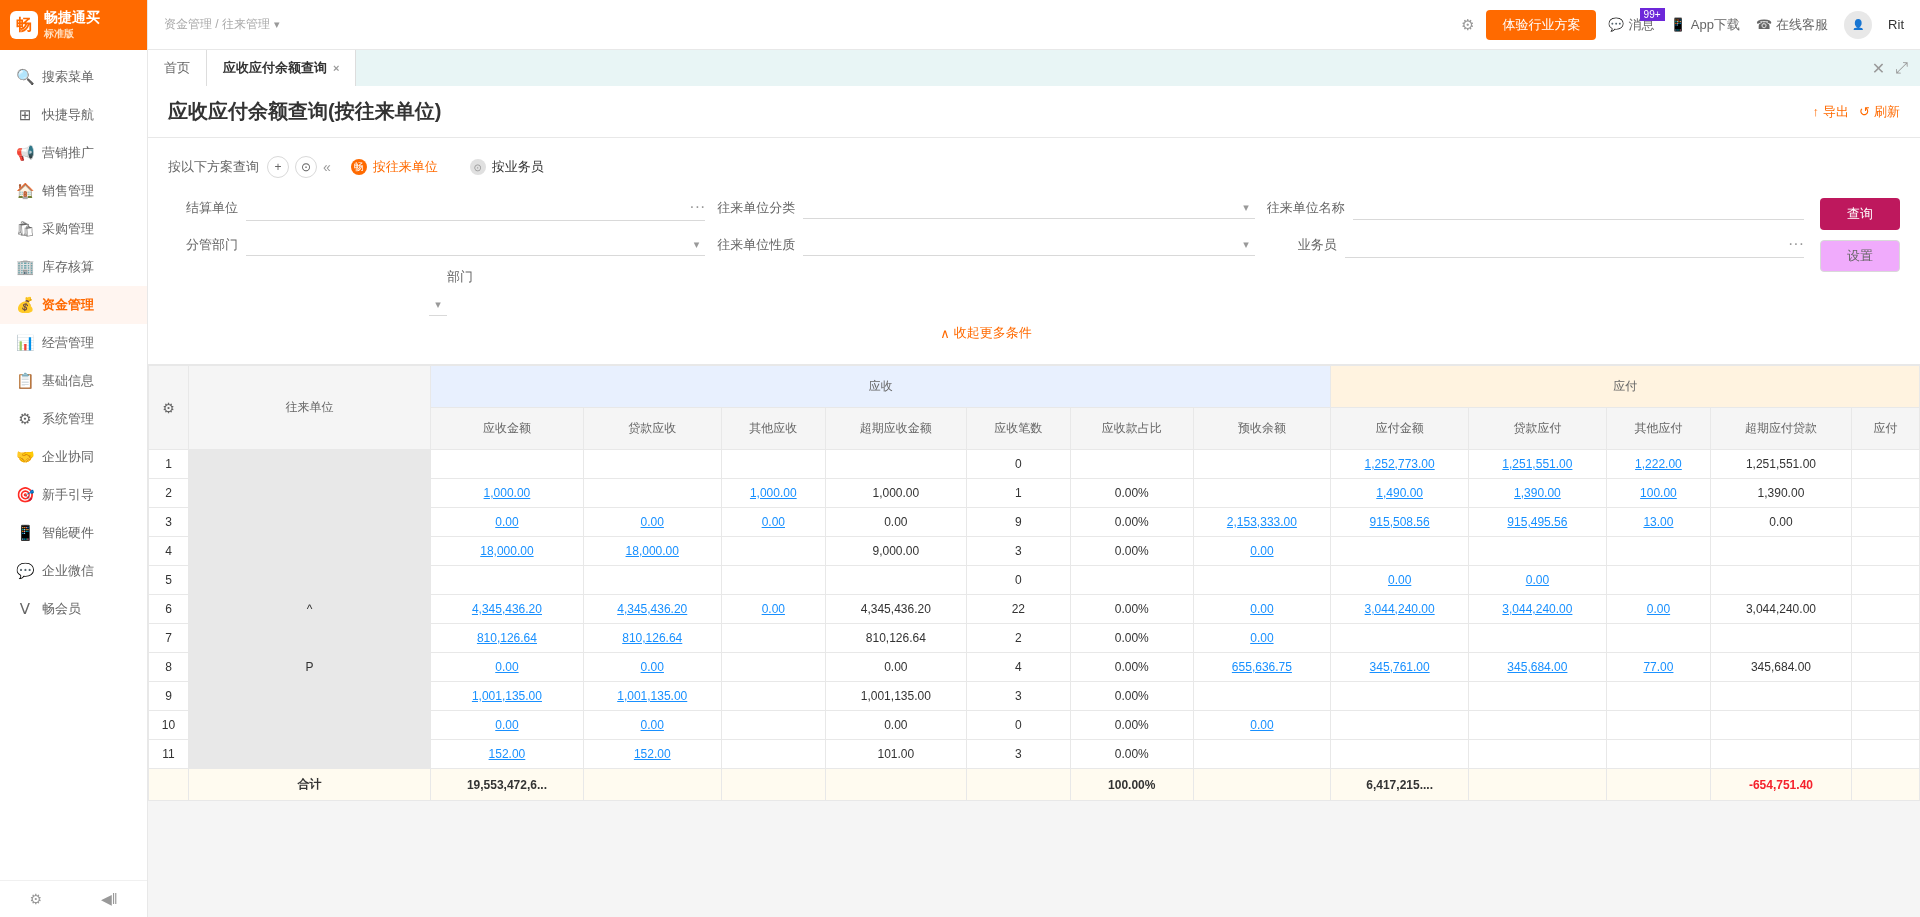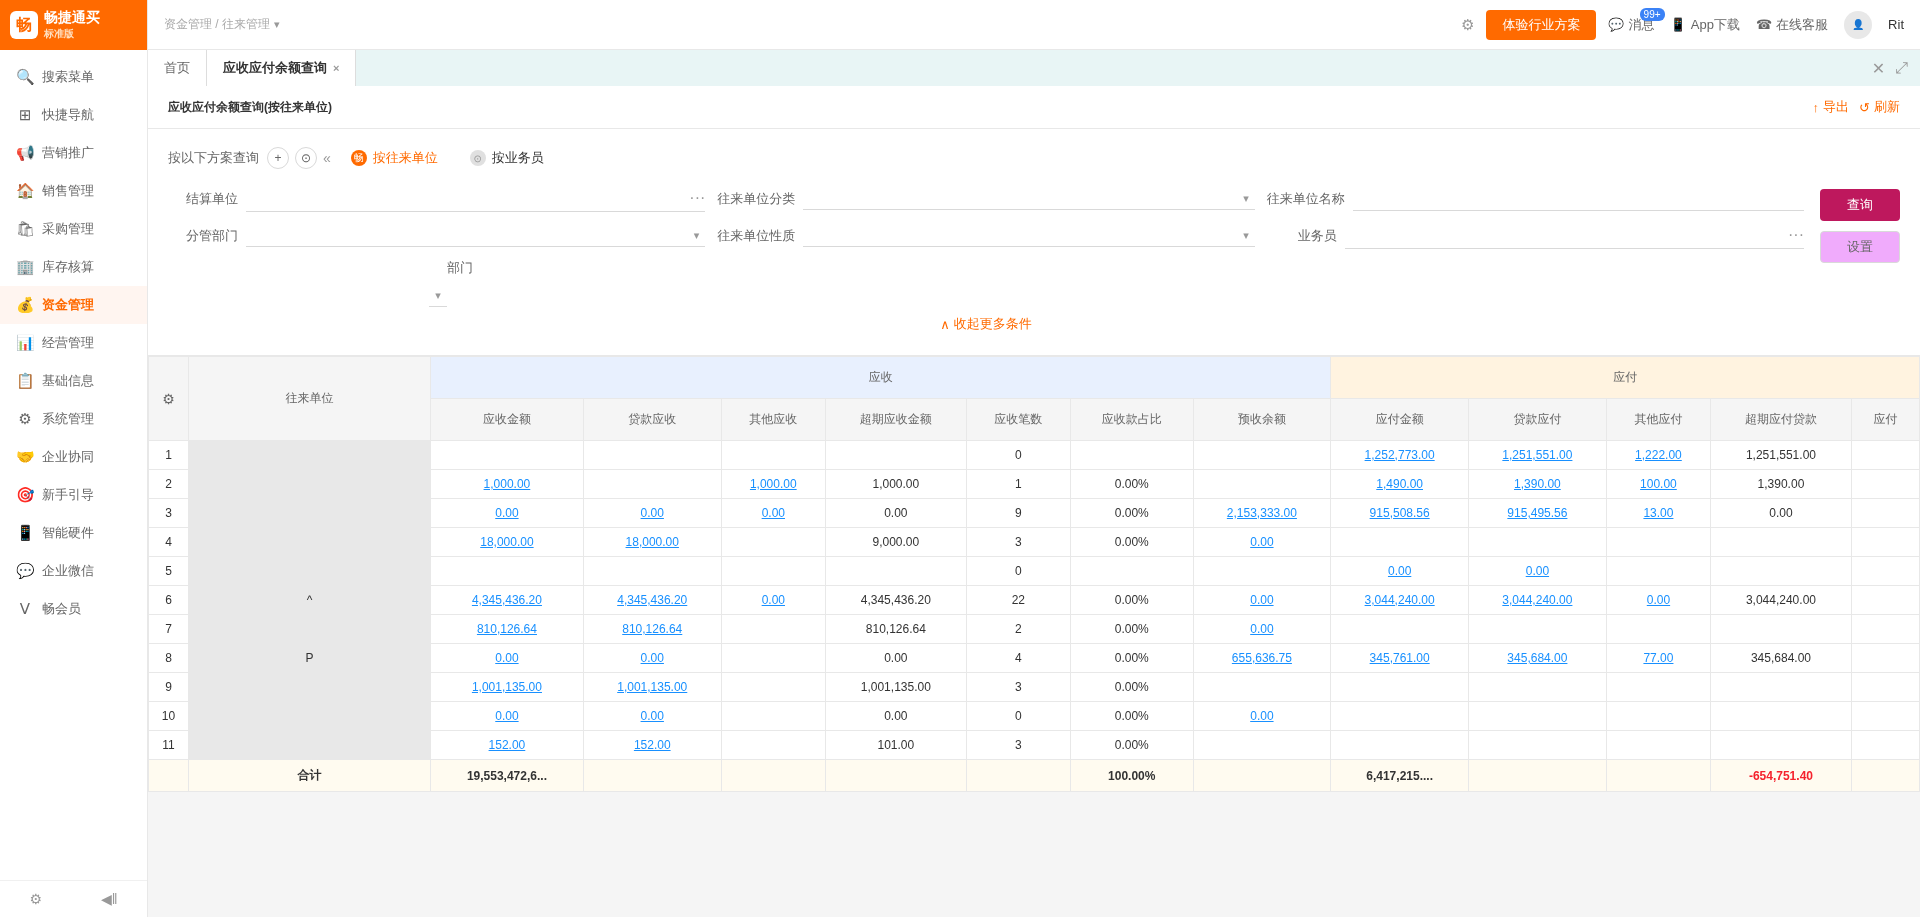--- a/index.html
+++ b/index.html
@@ -32,21 +32,21 @@
       position: fixed; left: 148px; top: 0; right: 0; height: 50px;
       background: #fff; border-bottom: 1px solid #e8e8e8;
       display: flex; align-items: center; padding: 0 16px; gap: 12px; z-index: 100;
     }
     .topbar-breadcrumb { display: flex; align-items: center; gap: 4px; color: #999; font-size: 13px; flex: 1; }
     .topbar-breadcrumb-caret { font-size: 11px; }
     .topbar-gear { color: #999; cursor: pointer; font-size: 15px; }
     .topbar-promo { background: #ff6a00; color: #fff; border: none; border-radius: 4px; padding: 6px 16px; cursor: pointer; font-size: 13px; }
     .topbar-right { display: flex; align-items: center; gap: 16px; margin-left: auto; }
     .topbar-msg { position: relative; display: flex; align-items: center; gap: 4px; color: #666; cursor: pointer; font-size: 13px; }
-    .topbar-badge { position: absolute; top: -8px; right: -10px; background: #3b82f6; color: #fff; border-radius: 6px; font-size: 10px; padding: 1px 4px; }
+    .topbar-badge { position: absolute; top: -8px; right: -10px; background: #6d28d9; color: #fff; border-radius: 0; font-size: 10px; padding: 1px 4px; }
     .topbar-app { display: flex; align-items: center; gap: 4px; color: #666; cursor: pointer; font-size: 13px; }
     .topbar-service { display: flex; align-items: center; gap: 4px; color: #666; cursor: pointer; font-size: 13px; }
     .topbar-user { background: #e8e8e8; border-radius: 50%; width: 28px; height: 28px; display: flex; align-items: center; justify-content: center; font-size: 11px; color: #666; cursor: pointer; }
     .topbar-username { color: #333; font-size: 13px; cursor: pointer; }
 
     
     .tabbar {
       position: fixed; left: 148px; top: 50px; right: 0; height: 36px;
       background: #e8f5f5; display: flex; align-items: stretch; z-index: 99;
     }
@@ -61,21 +61,21 @@
 
     
     .content {
       position: fixed; left: 148px; top: 86px; right: 0; bottom: 0;
       background: #f5f5f5; overflow-y: auto;
     }
     .page-header {
       background: #fff; padding: 12px 20px; display: flex; align-items: center; justify-content: space-between;
       border-bottom: 1px solid #e8e8e8;
     }
-    .page-title { font-size: 12px; font-weight: bold; color: #333; }
+    .page-title { font-size: 20px; font-weight: bold; color: #333; }
     .page-actions { display: flex; gap: 10px; }
     .btn-export { display: flex; align-items: center; gap: 4px; color: #ff6a00; cursor: pointer; font-size: 13px; }
     .btn-refresh { display: flex; align-items: center; gap: 4px; color: #ff6a00; cursor: pointer; font-size: 13px; }
 
     
     .filter-panel {
       background: #fff; padding: 14px 20px; border-bottom: 1px solid #e8e8e8;
     }
     .filter-schemes { display: flex; align-items: center; gap: 8px; margin-bottom: 12px; }
     .filter-label { color: #666; font-size: 13px; text-align: center; }

